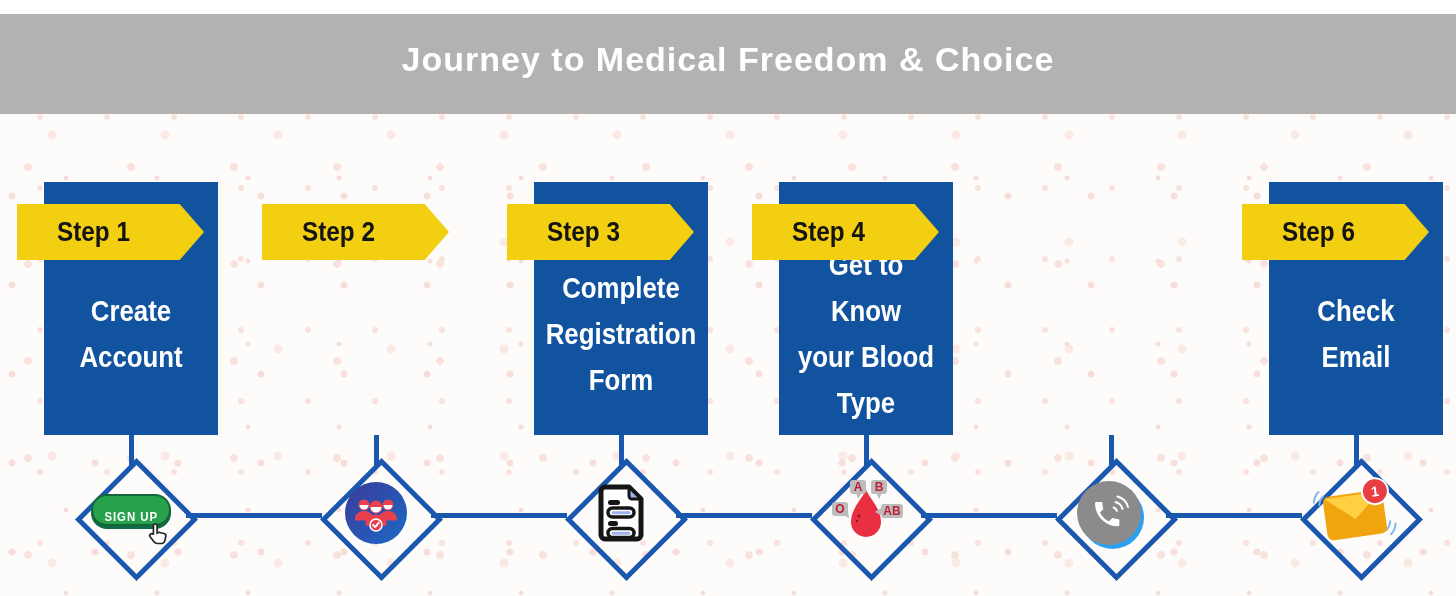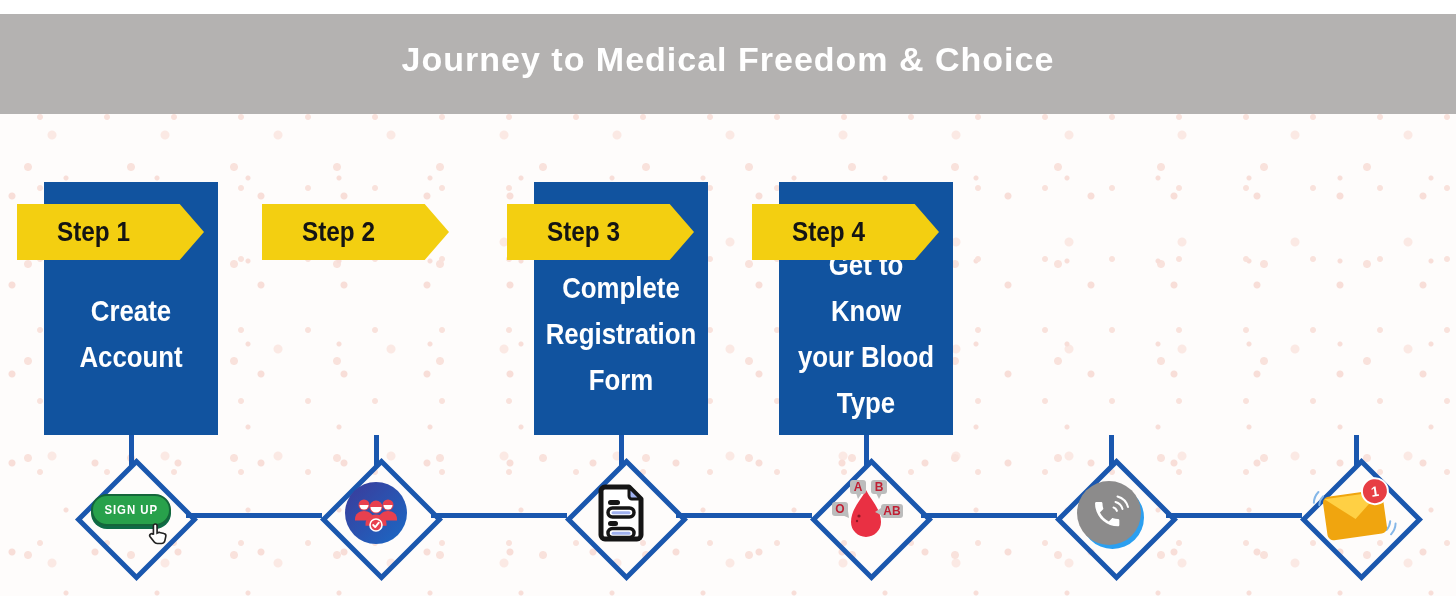--- a/index.html
+++ b/index.html
@@ -48,21 +48,21 @@
     border:5px solid #1a57ae;transform:rotate(45deg);background:transparent;
   }
   .hline{position:absolute;top:513px;height:5px;width:136px;background:#1a57ae;}
   .icon-wrap{position:absolute;left:122px;top:333px;transform:translate(-50%,-50%);z-index:3;}
 
   
   .signup-wrap{position:relative;width:80px;height:46px;}
   .signup-btn{
     position:absolute;left:0;top:2px;width:76px;height:28px;border-radius:16px;
     background:#28a14b;border:2px solid #14663a;box-shadow:0 3px 0 0 #0e6b46;
-    display:flex;align-items:center;justify-content:center;
+    display:flex;align-items:flex-end;justify-content:center;
   }
   .signup-btn span{color:#fff;font-size:12px;font-weight:bold;letter-spacing:1px;transform:scaleX(0.95);}
   .hand-cursor{position:absolute;right:2px;bottom:-10px;}
 
   
   .call-wrap{position:relative;width:68px;height:68px;}
   .call-blue{position:absolute;left:4px;top:5px;width:63px;height:63px;border-radius:50%;background:#2b9ff0;}
   .call-gray{position:absolute;left:0;top:0;width:64px;height:64px;border-radius:50%;background:#8c8b8b;
     display:flex;align-items:center;justify-content:center;}
 
@@ -224,20 +224,27 @@
               <path d="M30.5 13a10 10 0 0 1 7 7"></path>
               <path d="M32.5 7.5a15 15 0 0 1 10.5 10.5"></path>
             </g>
           </svg>
         </div>
       </div>
     </div>
   </div>
 
   <div class="step" style="left:1234px">
+    <div class="card">
+      <div class="card-title">Check
+Email</div>
+    </div>
+    <div class="banner">
+      <span class="banner-label">Step 6</span>
+    </div>
     <div class="vline"></div>
     <div class="diamond"></div>
     <div class="icon-wrap">
       <div class="email-wrap">
         <svg width="84" height="70" viewBox="0 0 84 70">
           <g stroke="#85b7e8" stroke-width="2" fill="none" stroke-linecap="round">
             <path d="M12 12 q-4 3 -5 8"></path>
             <path d="M8 7 q-5 4 -6 10"></path>
             <path d="M70 54 q4 -3 5 -8"></path>
             <path d="M74 59 q5 -4 6 -10"></path>

